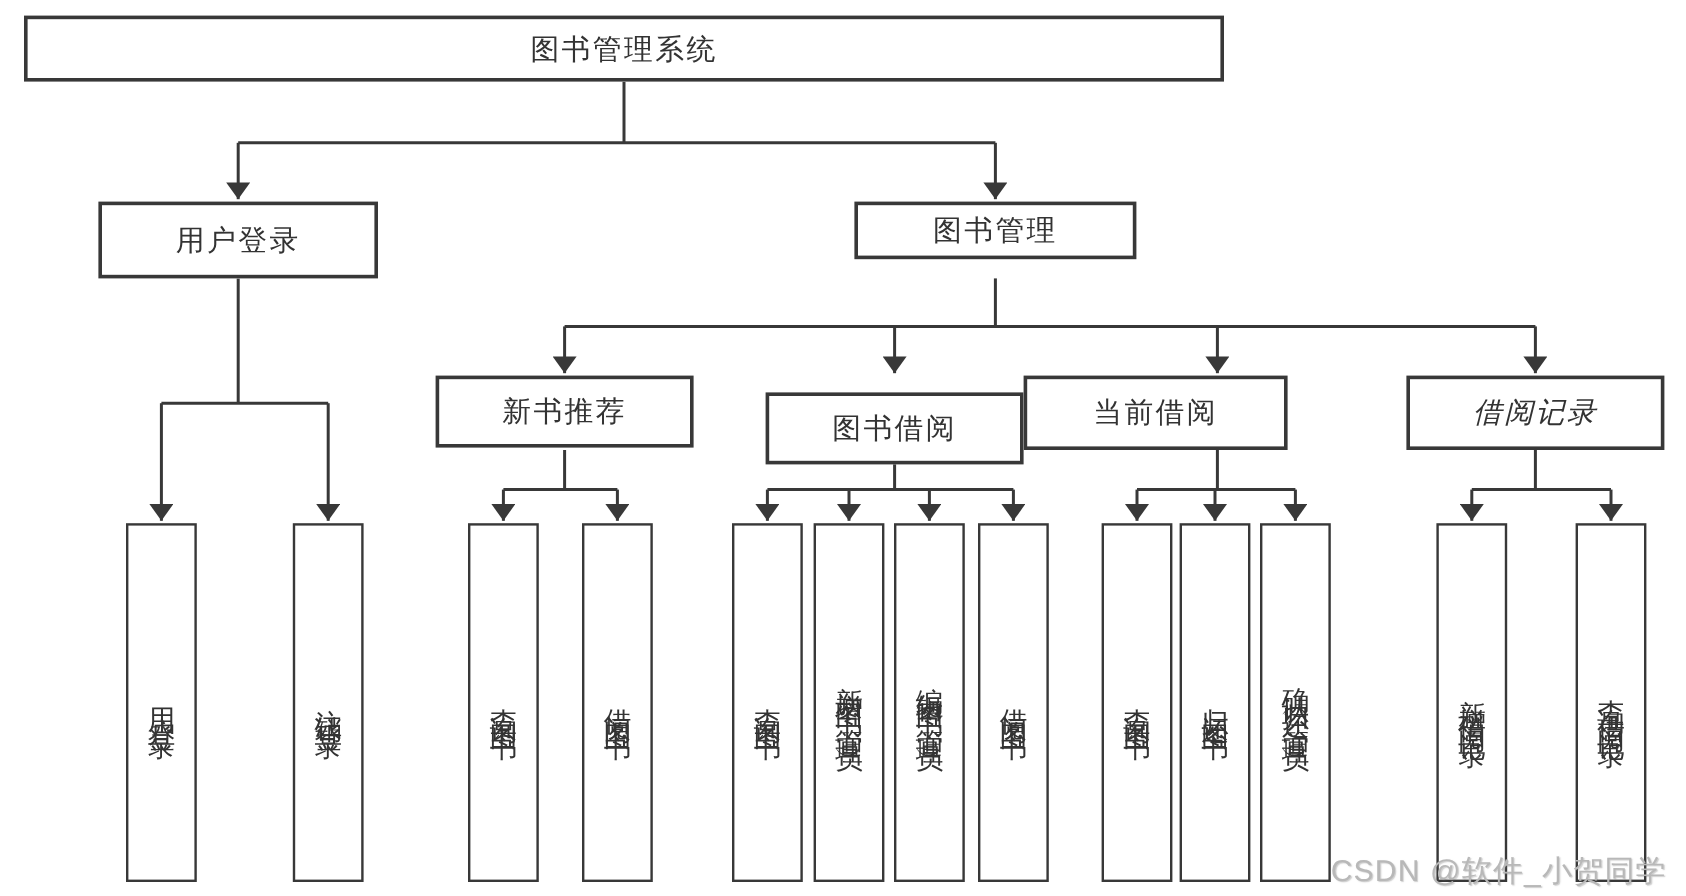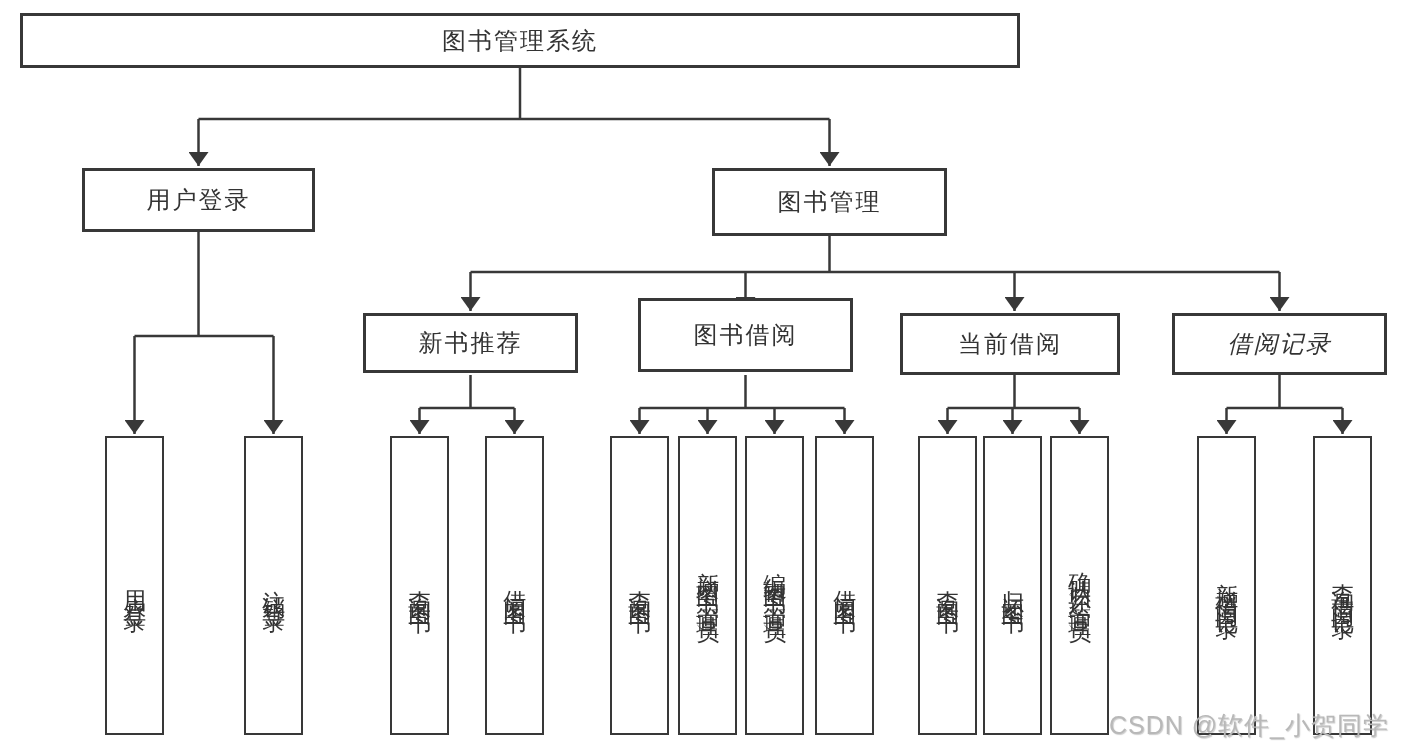--- a/index.html
+++ b/index.html
@@ -110,25 +110,25 @@
         <path d="M1226.5 408 H1342.5"></path>
         <path d="M1226.5 408 V434" marker-end="url(#arw)"></path>
         <path d="M1342.5 408 V434" marker-end="url(#arw)"></path>
       </g>
     </g>
   </svg>
 
   <div class="node" style="left:20px; top:13px; width:1000px; height:55px;">图书管理系统</div>
 
   <div class="node" style="left:82px; top:168px; width:233px; height:64px;">用户登录</div>
-  <div class="node" style="left:712px; top:168px; width:235px; height:68px;">图书管理</div>
+  <div class="node" style="left:712px; top:168px; width:235px; height:48px;">图书管理</div>
 
   <div class="node" style="left:363px; top:313px; width:215px; height:60px;">新书推荐</div>
-  <div class="node" style="left:638px; top:298px; width:215px; height:74px;">图书借阅</div>
-  <div class="node" style="left:900px; top:313px; width:220px; height:62px;text-align:center;">当前借阅</div>
+  <div class="node" style="left:638px; top:327px; width:215px; height:60px;">图书借阅</div>
+  <div class="node" style="left:853px; top:313px; width:220px; height:62px;text-align:center;">当前借阅</div>
   <div class="node" style="left:1172px; top:313px; width:215px; height:62px;font-style:italic;">借阅记录</div>
 
   <div class="node leaf" style="left:105px; top:436px; width:59px; height:299px;">
     <span class="vtext">用户登录</span>
   </div>
   <div class="node leaf" style="left:244px; top:436px; width:59px; height:299px;">
     <span class="vtext">注销登录</span>
   </div>
 
   <div class="node leaf" style="left:390px; top:436px; width:59px; height:299px;">

